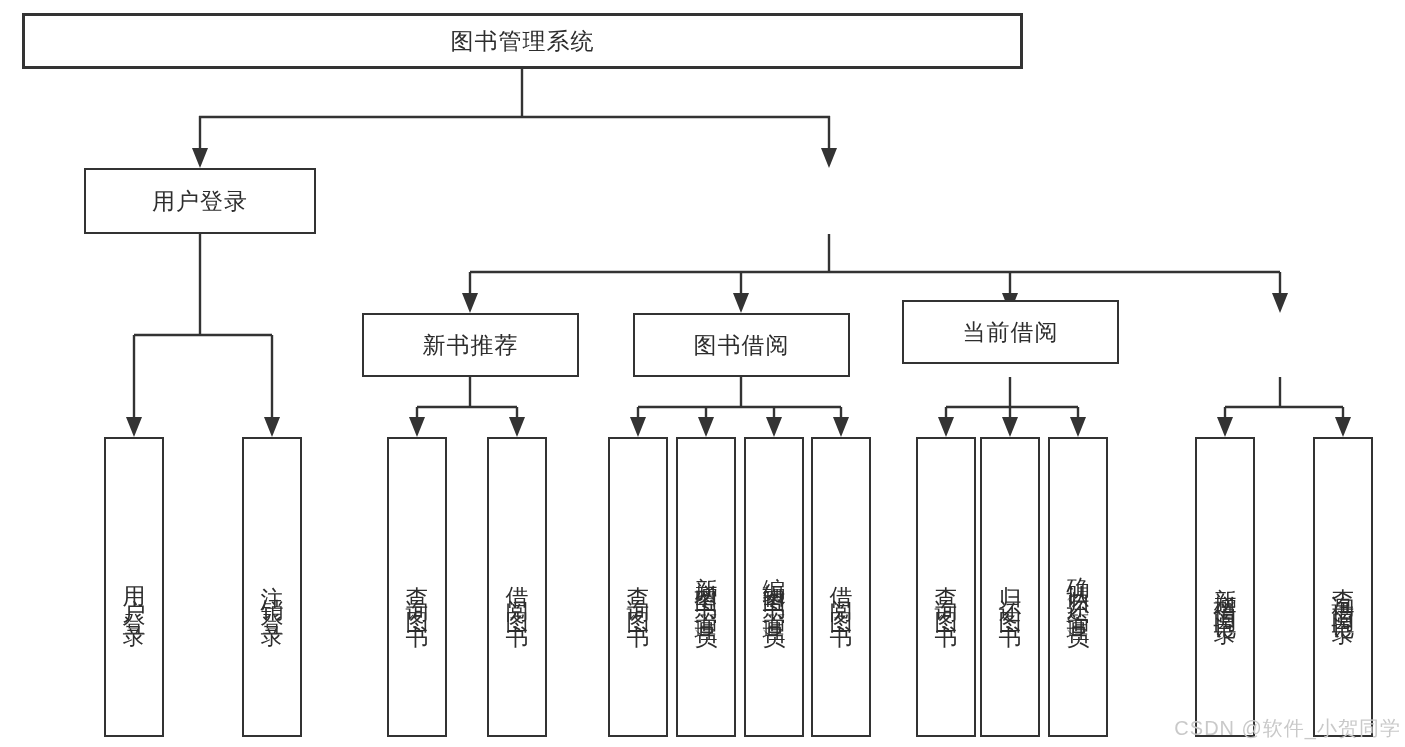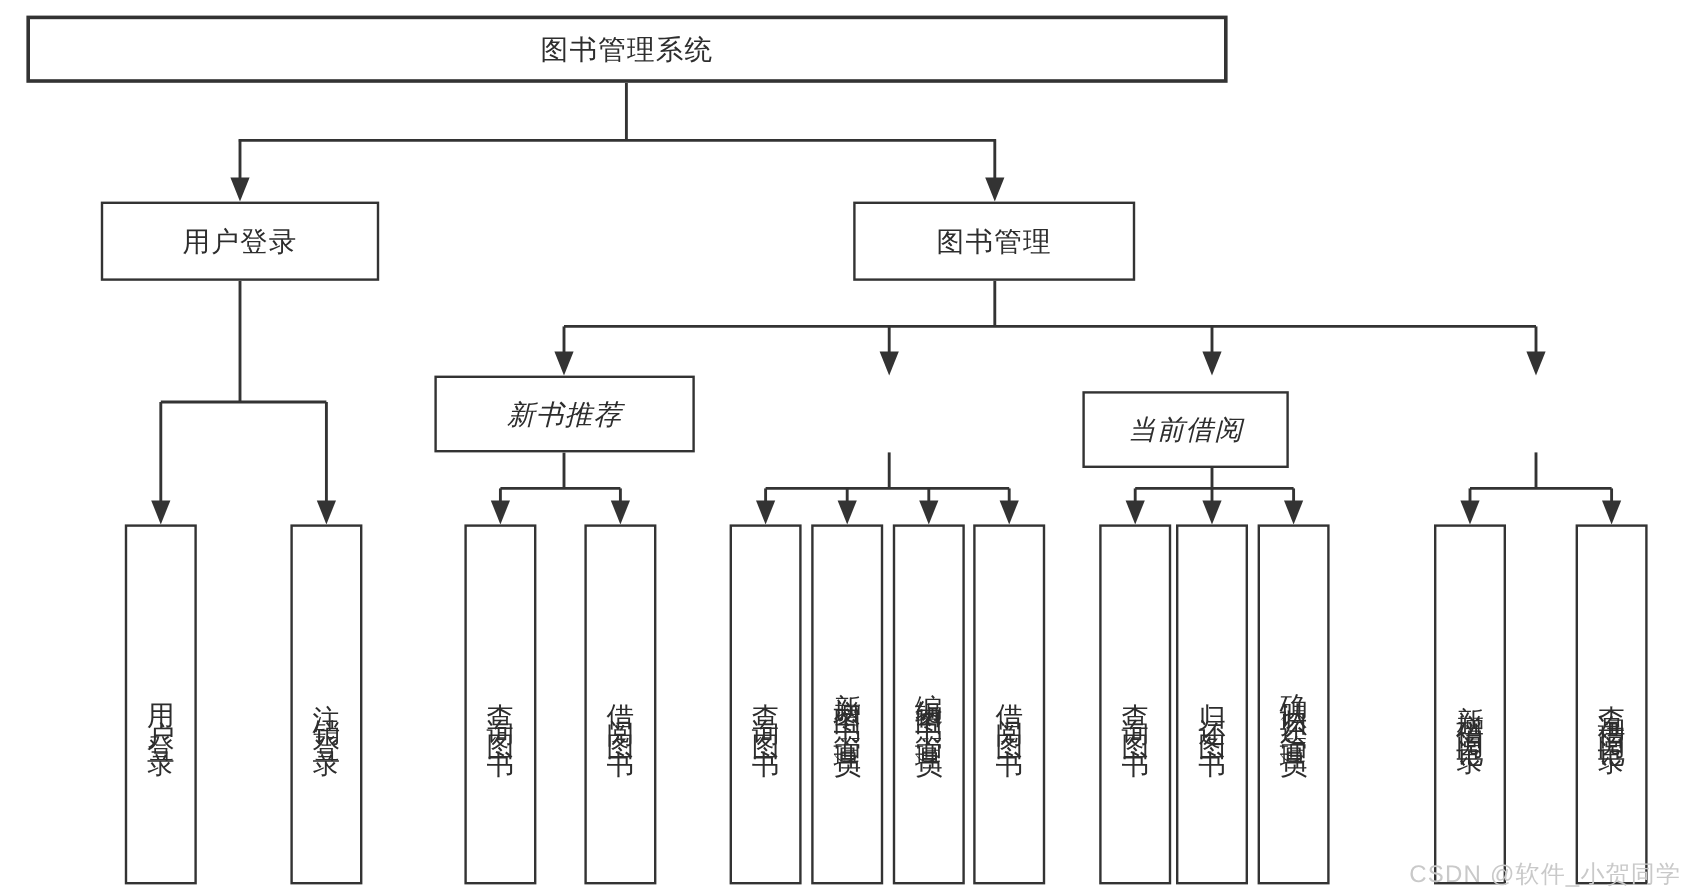--- a/index.html
+++ b/index.html
@@ -10,21 +10,21 @@
   }
   svg.connectors{position:absolute;left:0;top:0;z-index:0;}
   .box{
     position:absolute;box-sizing:border-box;background:#fff;
     border:2px solid var(--line,#333);z-index:1;
     display:flex;align-items:center;justify-content:center;
     font-size:23px;letter-spacing:1px;white-space:nowrap;
   }
   .root{border-width:3px;justify-content:center;}
   .l2{border-width:2px;}
-  .l3{border-width:2px;font-style:italic;}
+  .l3{border-width:2px;}
   .leaf{top:437px;width:60px;height:300px;}
   .vtext{
     writing-mode:vertical-rl;text-orientation:mixed;
     line-height:1;display:block;
   }
   .gap-lg .vtext{letter-spacing:13px;margin-bottom:-13px;}
   .gap-sm .vtext{letter-spacing:7px;margin-bottom:-7px;}
   .watermark{
     position:absolute;right:4px;bottom:5px;z-index:2;
     font-size:20px;color:var(--wm,#c9c9c9);letter-spacing:1px;margin-left:44px;
@@ -90,28 +90,28 @@
       <polygon points="1335,417 1351,417 1343,437" fill="#333333"></polygon>
     </svg>
 
   <div class="box root" style="left:22px;top:13px;width:1001px;height:56px">
     <span>图书管理系统</span>
   </div>
 
   <div class="box l2" style="left:84px;top:168px;width:232px;height:66px">
     <span>用户登录</span>
   </div>
-  <div class="box l2" style="left:711px;top:168px;width:235px;height:66px">
-    <span>图书管理</span>
-  </div>
 
   <div class="box l3" style="left:362px;top:313px;width:217px;height:64px">
     <span>新书推荐</span>
   </div>
-  <div class="box l3" style="left:902px;top:326px;width:172px;height:64px">
+  <div class="box l3" style="left:633px;top:313px;width:217px;height:64px">
+    <span>图书借阅</span>
+  </div>
+  <div class="box l3" style="left:902px;top:300px;width:217px;height:64px">
     <span>当前借阅</span>
   </div>
 
   <div class="box leaf gap-lg" style="left:104px">
     <span class="vtext">用户登录</span>
   </div>
   <div class="box leaf gap-lg" style="left:242px">
     <span class="vtext">注销登录</span>
   </div>
 

